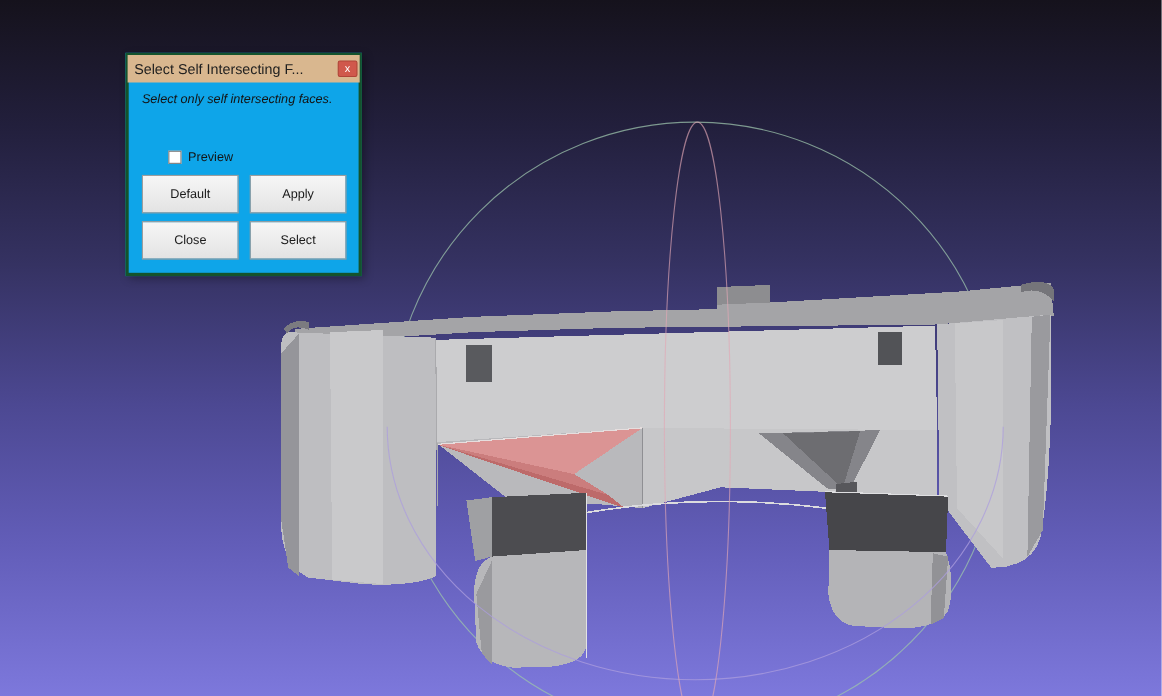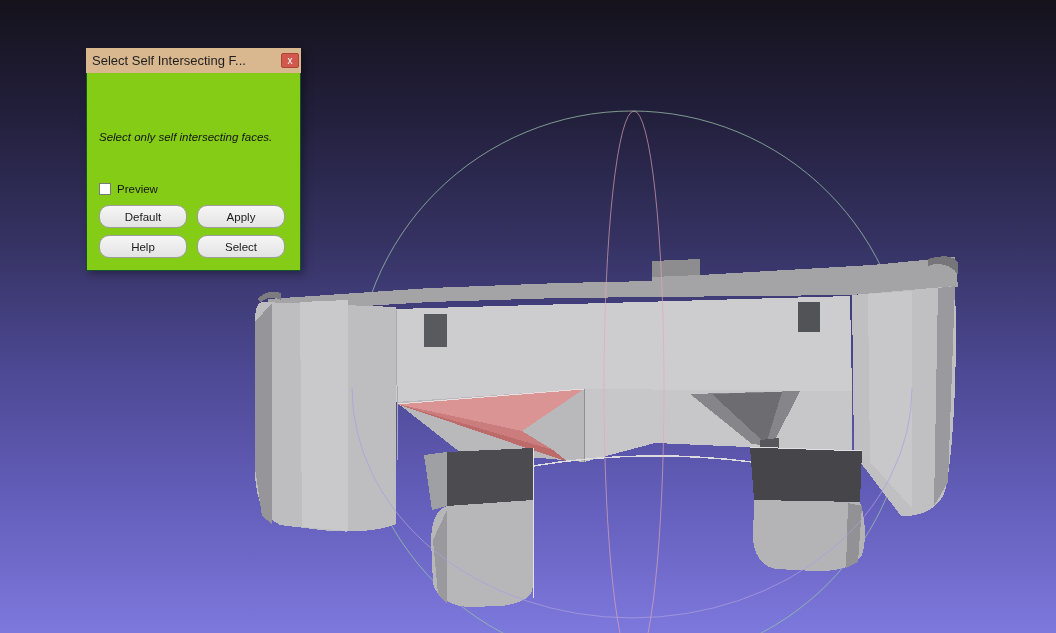--- a/index.html
+++ b/index.html
@@ -6,49 +6,49 @@
   body{
     width:1056px;height:633px;overflow:hidden;position:relative;
     font-family:"Liberation Sans",sans-serif;
     background:linear-gradient(180deg,#15121c 0%,#221f3c 18%,#353262 38%,#4c4892 58%,#625db8 78%,#7d78dc 100%);
   }
   .viewport{position:absolute;inset:0;}
   .viewport svg{position:absolute;left:0;top:0;}
 
   
   .dialog{
-    position:absolute;left:86px;top:48px;width:215px;
-    background:#84cc16;
-    border:1px solid #14532d;
+    position:absolute;left:114px;top:48px;width:215px;
+    background:#0ea5e9;
+    border:3px solid #14532d;
     box-shadow:3px 3px 8px rgba(0,0,0,.35);
     box-sizing:border-box;
   }
   .titlebar{
     background:#d9b78f;height:25px;display:flex;align-items:center;
     justify-content:space-between;padding:0 2px 0 6px;margin:-1px;margin-bottom:0;
   }
   .titlebar .title{font-size:13px;color:#1f1f1f;white-space:nowrap;overflow:hidden;}
   .close-btn{
     width:18px;height:15px;background:#d0584c;border:1px solid #b04438;border-radius:2px;
     color:#ffffff;font-size:10px;line-height:12px;text-align:center;cursor:default;
     padding:0;font-family:"Liberation Sans",sans-serif;display:block;
   }
   .dialog-body{padding:10px 10px 12px 12px;}
-  .desc{font-size:11.5px;font-style:italic;color:#141414;margin-bottom:40px;margin-top:48px;}
-  .preview-row{display:flex;align-items:flex-end;gap:6px;margin-bottom:10px;}
+  .desc{font-size:11.5px;font-style:italic;color:#141414;margin-bottom:40px;}
+  .preview-row{display:flex;align-items:flex-end;gap:6px;margin-bottom:10px;margin-left:24px;}
   .checkbox{
     width:12px;height:12px;background:#ffffff;border:1px solid #7a7a7a;
     display:inline-block;box-sizing:border-box;
   }
   .preview-row span.lbl{font-size:11.5px;color:#141414;}
   .btn-grid{display:grid;grid-template-columns:88px 88px;gap:7px 10px;}
   .btn-grid button{
-    height:23px;font-size:11.5px;color:#1a1a1a;
+    height:35px;font-size:11.5px;color:#1a1a1a;
     background:linear-gradient(180deg,#f6f6f6,#e3e3e3);
-    border:1px solid #9d9d9d;border-radius:10px;
+    border:1px solid #9d9d9d;border-radius:0;
     font-family:"Liberation Sans",sans-serif;padding:0;
   }
 </style>
 </head>
 <body>
 
 <div class="viewport">
   <svg width="1056" height="633" viewBox="0 0 1056 633">
 
     <g>
@@ -120,17 +120,17 @@
   </div>
   <div class="dialog-body">
     <div class="desc">Select only self intersecting faces.</div>
     <label class="preview-row">
       <span class="checkbox"></span>
       <span class="lbl">Preview</span>
     </label>
     <div class="btn-grid">
       <button>Default</button>
       <button>Apply</button>
-      <button>Help</button>
+      <button>Close</button>
       <button>Select</button>
     </div>
   </div>
 </div>
 
 </body></html>

